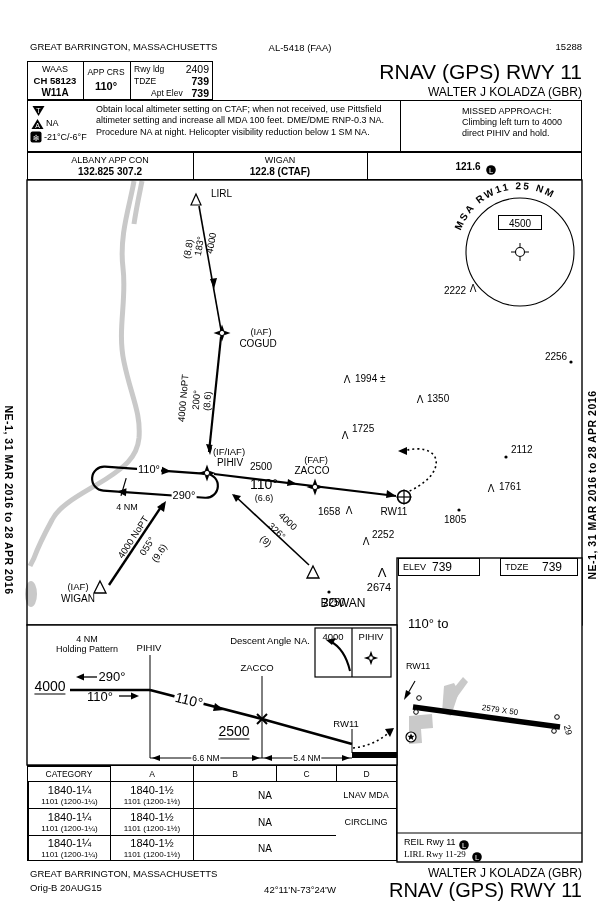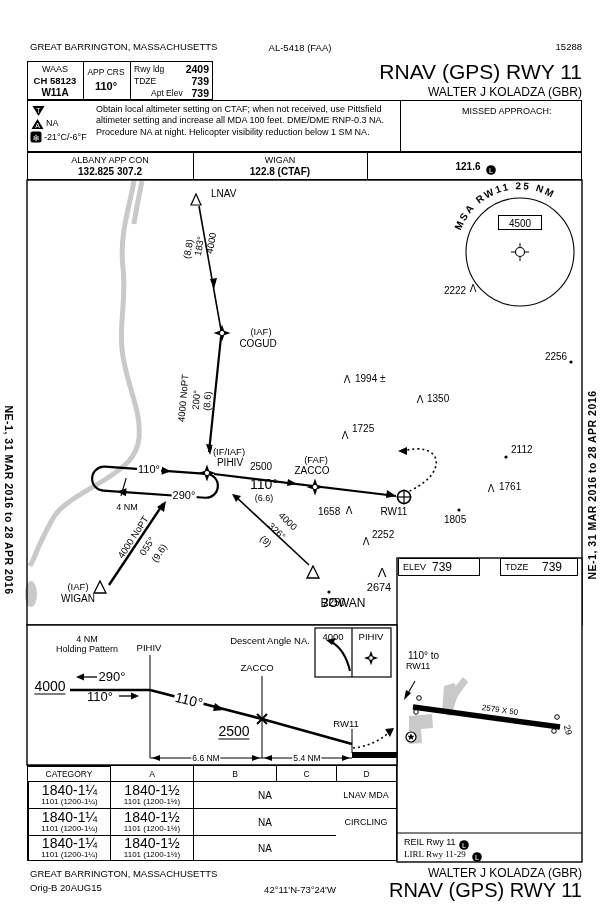--- a/index.html
+++ b/index.html
@@ -9,21 +9,21 @@
   .ctr{transform:translate(-50%,-50%);white-space:nowrap;}
   .nw{white-space:nowrap;}
   .box{position:absolute;border:1.3px solid #000;box-sizing:border-box;}
   svg{position:absolute;left:0;top:0;}
   .vtxt{writing-mode:vertical-rl;font-weight:bold;font-size:10.5px;letter-spacing:.5px;}
   .wbg{background:#fff;padding:0 1px;}
   .grid{display:grid;position:absolute;box-sizing:border-box;}
   .cell{border-left:1.2px solid #000;border-top:1.2px solid #000;display:flex;align-items:center;justify-content:center;flex-direction:column;box-sizing:border-box;}
   .cell.first{border-left:none;}
   .hdr{font-size:8.5px;}
-  .min-main{font-size:14px;line-height:13px;}
+  .min-main{font-size:11px;line-height:13px;}
   .min-sub{font-size:8px;line-height:9px;}
 </style>
 </head>
 <body>
 
 <div class="page">
 
   <svg width="600" height="922" viewBox="0 0 600 922">
     <defs>
       <path id="msaArc" d="M458,241 A63,63 0 0 1 582,241"></path>
@@ -187,21 +187,21 @@
 
   <div class="box" style="left:27px;top:61px;width:186px;height:39px;"></div>
   <div class="abs" style="left:83px;top:61px;width:1.2px;height:39px;background:#000;"></div>
   <div class="abs" style="left:130px;top:61px;width:1.2px;height:39px;background:#000;"></div>
   <div class="abs ctr" style="left:55px;top:69px;font-size:9px;">WAAS</div>
   <div class="abs ctr" style="left:55px;top:80px;font-size:9.5px;font-weight:bold;">CH 58123</div>
   <div class="abs ctr" style="left:55px;top:92px;font-size:10px;font-weight:bold;">W11A</div>
   <div class="abs ctr" style="left:106px;top:72px;font-size:8.5px;">APP CRS</div>
   <div class="abs ctr" style="left:106px;top:86px;font-size:11px;font-weight:bold;">110°</div>
   <div class="abs nw" style="left:134px;top:64px;font-size:8.5px;">Rwy ldg</div>
-  <div class="abs nw" style="left:209px;top:63px;font-size:10.5px;font-weight:bold;transform:translateX(-100%);">2409</div>
+  <div class="abs nw" style="left:209px;top:63px;font-size:10.5px;font-weight:normal;transform:translateX(-100%);">2409</div>
   <div class="abs nw" style="left:134px;top:76px;font-size:8.5px;">TDZE</div>
   <div class="abs nw" style="left:209px;top:75px;font-size:10.5px;font-weight:bold;transform:translateX(-100%);">739</div>
   <div class="abs nw" style="left:151px;top:88px;font-size:8.5px;">Apt Elev</div>
   <div class="abs nw" style="left:209px;top:87px;font-size:10.5px;font-weight:bold;transform:translateX(-100%);">739</div>
 
   <div class="box" style="left:27px;top:100px;width:555px;height:52px;"></div>
   <div class="abs" style="left:400px;top:100px;width:1.2px;height:52px;background:#000;"></div>
   <div class="abs" style="left:32px;top:103px;">
     <svg width="13" height="12" style="position:static;">
         <polygon points="6.5,11 0.5,1 12.5,1" fill="#000"></polygon>
@@ -217,37 +217,38 @@
   <div class="abs nw" style="left:46px;top:118px;font-size:9px;">NA</div>
   <div class="abs" style="left:30px;top:129px;">
     <svg width="12" height="12" style="position:static;">
         <rect x="0.5" y="0.5" width="11" height="11" rx="2" fill="#000"></rect>
         <text x="6" y="9.5" text-anchor="middle" font-size="8.5" fill="#fff">❄</text>
       </svg>
   </div>
   <div class="abs nw" style="left:44px;top:132px;font-size:9px;">-21°C/-6°F</div>
   <div class="abs" style="left:96px;top:104px;width:300px;font-size:9px;line-height:1.25;">Obtain local altimeter setting on CTAF; when not received, use Pittsfield altimeter setting and increase all MDA 100 feet. DME/DME RNP-0.3 NA. Procedure NA at night. Helicopter visibility reduction below 1 SM NA.</div>
   <div class="abs nw" style="left:462px;top:106px;font-size:9px;">MISSED APPROACH:</div>
+  <div class="abs" style="left:462px;top:117px;width:118px;font-size:9px;line-height:1.25;">Climbing left turn to 4000 direct PIHIV and hold.</div>
 
   <div class="box" style="left:27px;top:152px;width:555px;height:28px;"></div>
   <div class="abs" style="left:193px;top:152px;width:1.2px;height:28px;background:#000;"></div>
   <div class="abs" style="left:367px;top:152px;width:1.2px;height:28px;background:#000;"></div>
   <div class="abs ctr" style="left:110px;top:160px;font-size:9px;">ALBANY APP CON</div>
   <div class="abs ctr" style="left:110px;top:171px;font-size:10px;font-weight:bold;">132.825 307.2</div>
   <div class="abs ctr" style="left:280px;top:160px;font-size:9px;">WIGAN</div>
   <div class="abs ctr" style="left:280px;top:171px;font-size:10px;font-weight:bold;">122.8 (CTAF)</div>
   <div class="abs ctr" style="left:468px;top:166px;font-size:10px;font-weight:bold;">121.6</div>
   <div class="abs" style="left:486px;top:161px;">
     <svg width="10" height="10" style="position:static;">
         <circle cx="5" cy="5" r="4.8" fill="#000"></circle>
         <text x="5" y="8" text-anchor="middle" font-size="7.5" fill="#fff">L</text>
       </svg>
   </div>
 
-  <div class="abs nw" style="left:211px;top:188px;font-size:10px;">LNAV</div>
+  <div class="abs nw" style="left:211px;top:188px;font-size:10px;">LIRL</div>
   <div class="abs ctr" style="left:211px;top:243px;font-size:9.5px;transform:translate(-50%,-50%) rotate(-80deg);">4000</div>
   <div class="abs ctr" style="left:199px;top:246px;font-size:9.5px;transform:translate(-50%,-50%) rotate(-80deg);">183°</div>
   <div class="abs ctr" style="left:188px;top:249px;font-size:9.5px;transform:translate(-50%,-50%) rotate(-80deg);">(8.8)</div>
 
   <div class="abs ctr" style="left:261px;top:331px;font-size:9.5px;">(IAF)</div>
   <div class="abs ctr" style="left:258px;top:343px;font-size:10px;">COGUD</div>
   <div class="abs ctr" style="left:183px;top:398px;font-size:9.5px;transform:translate(-50%,-50%) rotate(-85deg);">4000 NoPT</div>
   <div class="abs ctr" style="left:196px;top:400px;font-size:9.5px;transform:translate(-50%,-50%) rotate(-85deg);">200°</div>
   <div class="abs ctr" style="left:207px;top:401px;font-size:9.5px;transform:translate(-50%,-50%) rotate(-85deg);">(8.6)</div>
 
@@ -316,21 +317,21 @@
   <div class="abs ctr wbg" style="left:307px;top:758px;font-size:8.5px;">5.4 NM</div>
   <div class="abs ctr" style="left:333px;top:636px;font-size:9.5px;">4000</div>
   <div class="abs ctr" style="left:371px;top:636px;font-size:9.5px;">PIHIV</div>
 
   <div class="box" style="left:398px;top:558px;width:82px;height:18px;background:#fff;"></div>
   <div class="abs nw" style="left:403px;top:562px;font-size:9px;">ELEV</div>
   <div class="abs nw" style="left:432px;top:560px;font-size:12px;">739</div>
   <div class="box" style="left:500px;top:558px;width:78px;height:18px;background:#fff;"></div>
   <div class="abs nw" style="left:505px;top:562px;font-size:9px;">TDZE</div>
   <div class="abs nw" style="left:542px;top:560px;font-size:12px;">739</div>
-  <div class="abs nw" style="left:408px;top:650px;font-size:10px;">110° to</div>
+  <div class="abs nw" style="left:408px;top:616px;font-size:13px;">110° to</div>
   <div class="abs nw" style="left:406px;top:661px;font-size:9px;">RW11</div>
   <div class="abs ctr" style="left:500px;top:710px;font-size:8px;transform:translate(-50%,-50%) rotate(8deg);">2579 X 50</div>
   <div class="abs ctr" style="left:568px;top:730px;font-size:9px;transform:translate(-50%,-50%) rotate(75deg);">29</div>
   <div class="abs nw" style="left:404px;top:837px;font-size:9px;">REIL Rwy 11</div>
   <div class="abs" style="left:459px;top:836px;">
     <svg width="10" height="10" style="position:static;">
         <circle cx="5" cy="5" r="4.8" fill="#000"></circle>
         <text x="5" y="8" text-anchor="middle" font-size="7.5" fill="#fff">L</text>
       </svg>
   </div>

